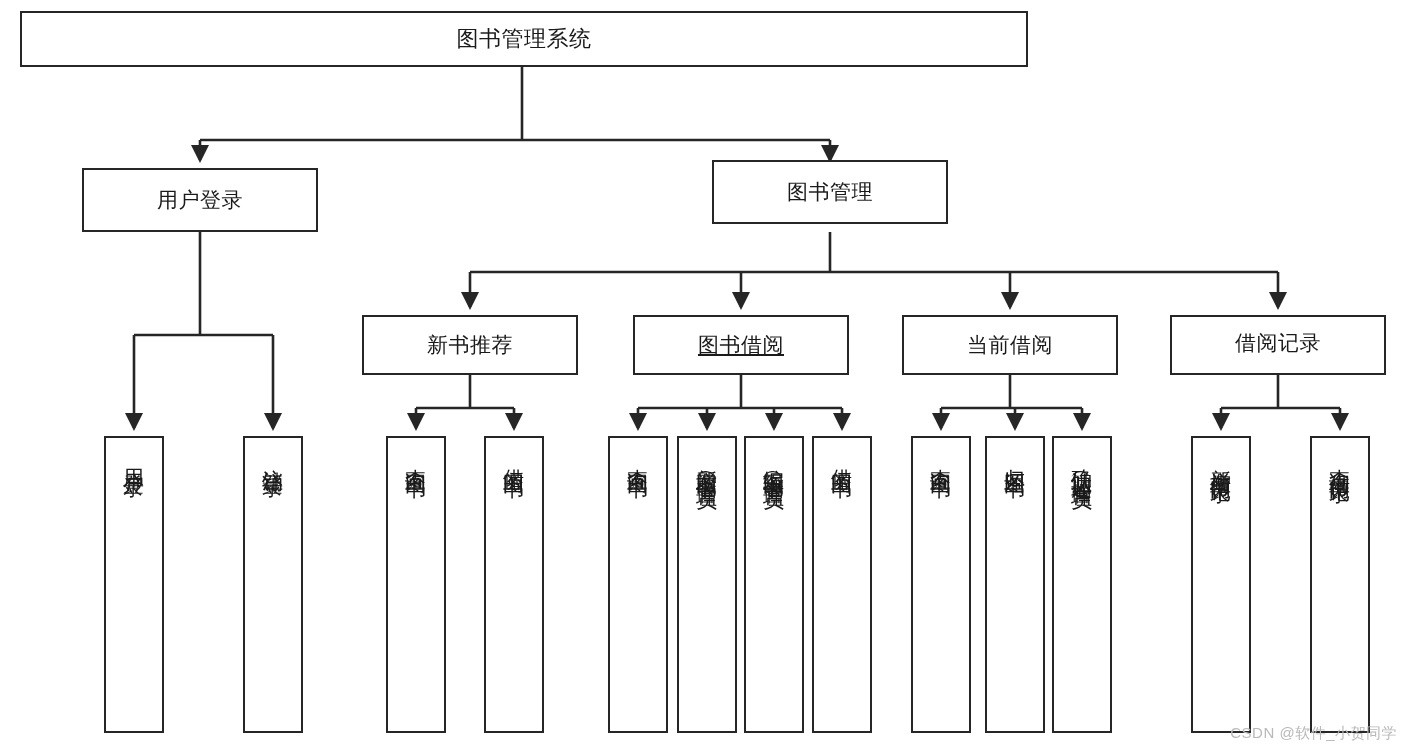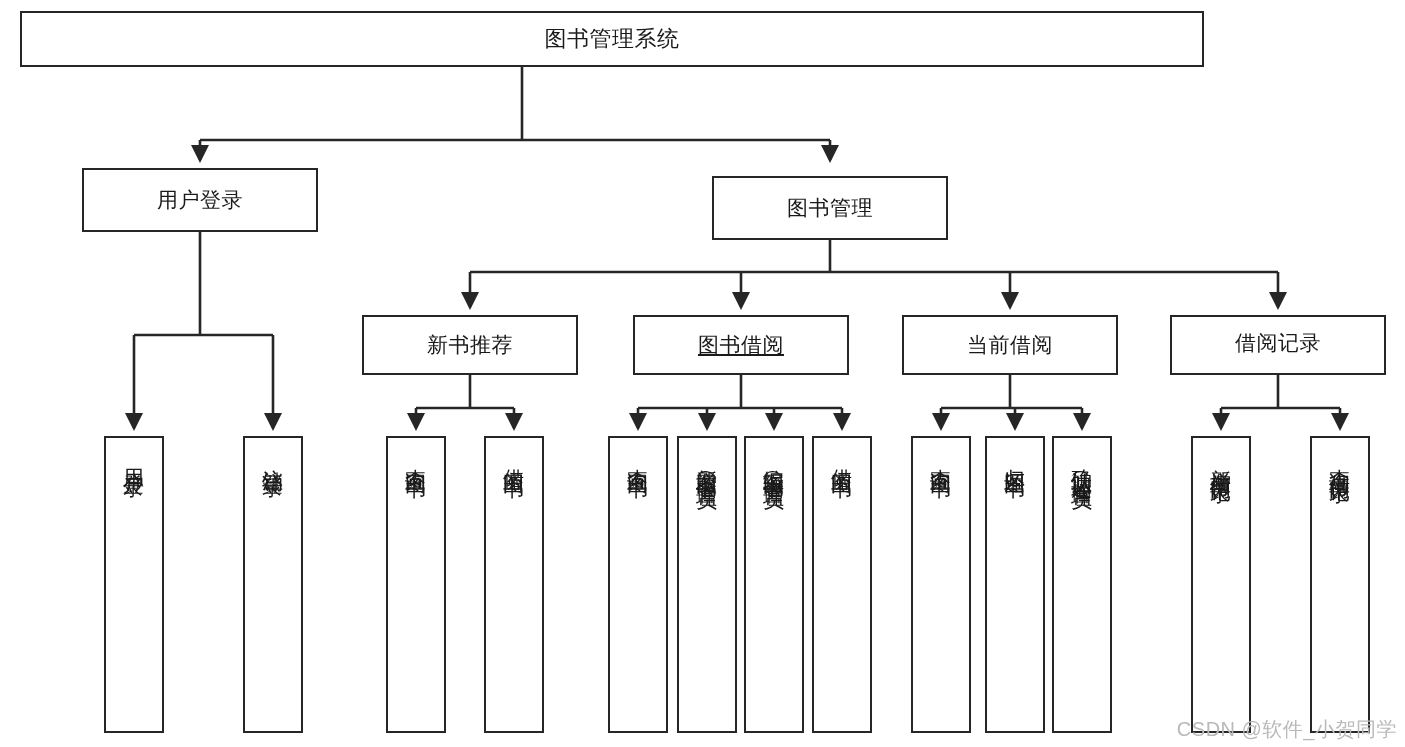--- a/index.html
+++ b/index.html
@@ -55,21 +55,21 @@
     text-orientation: upright;
     font-size: 21px;
     letter-spacing: 3px;
     line-height: 1;
   }
   .node.root .node-label { font-size: 22px; }
   .watermark {
     position: absolute;
     right: 8px;
     bottom: 4px;
-    font-size: 20px;
+    font-size: 15px;
     color: #b9b9b9;
     white-space: nowrap;
     letter-spacing: 0.5px;
   }
 </style>
 </head>
 <body>
 
 <div id="diagram-root">
 
@@ -129,28 +129,28 @@
     </g>
 
     <g stroke="#262626" stroke-width="2.6" fill="none">
       <path d="M 1278 375 L 1278 408"></path>
       <path d="M 1221 408 L 1340 408"></path>
       <path d="M 1221 408 L 1221 428" marker-end="url(#arrow)"></path>
       <path d="M 1340 408 L 1340 428" marker-end="url(#arrow)"></path>
     </g>
   </svg>
 
-  <div class="node horiz root" style="left:20px; top:11px; width:1184px; height:56px;">
+  <div class="node horiz root" style="left:20px; top:11px; width:1008px; height:56px;">
     <span class="node-label">图书管理系统</span>
   </div>
 
   <div class="node horiz" style="left:82px; top:168px; width:236px; height:64px;">
     <span class="node-label">用户登录</span>
   </div>
-  <div class="node horiz" style="left:712px; top:176px; width:236px; height:64px;">
+  <div class="node horiz" style="left:712px; top:160px; width:236px; height:64px;">
     <span class="node-label">图书管理</span>
   </div>
 
   <div class="node horiz" style="left:362px; top:315px; width:216px; height:60px;">
     <span class="node-label">新书推荐</span>
   </div>
   <div class="node horiz" style="left:633px; top:315px; width:216px; height:60px;text-decoration:underline;">
     <span class="node-label">图书借阅</span>
   </div>
   <div class="node horiz" style="left:902px; top:315px; width:216px; height:60px;">

